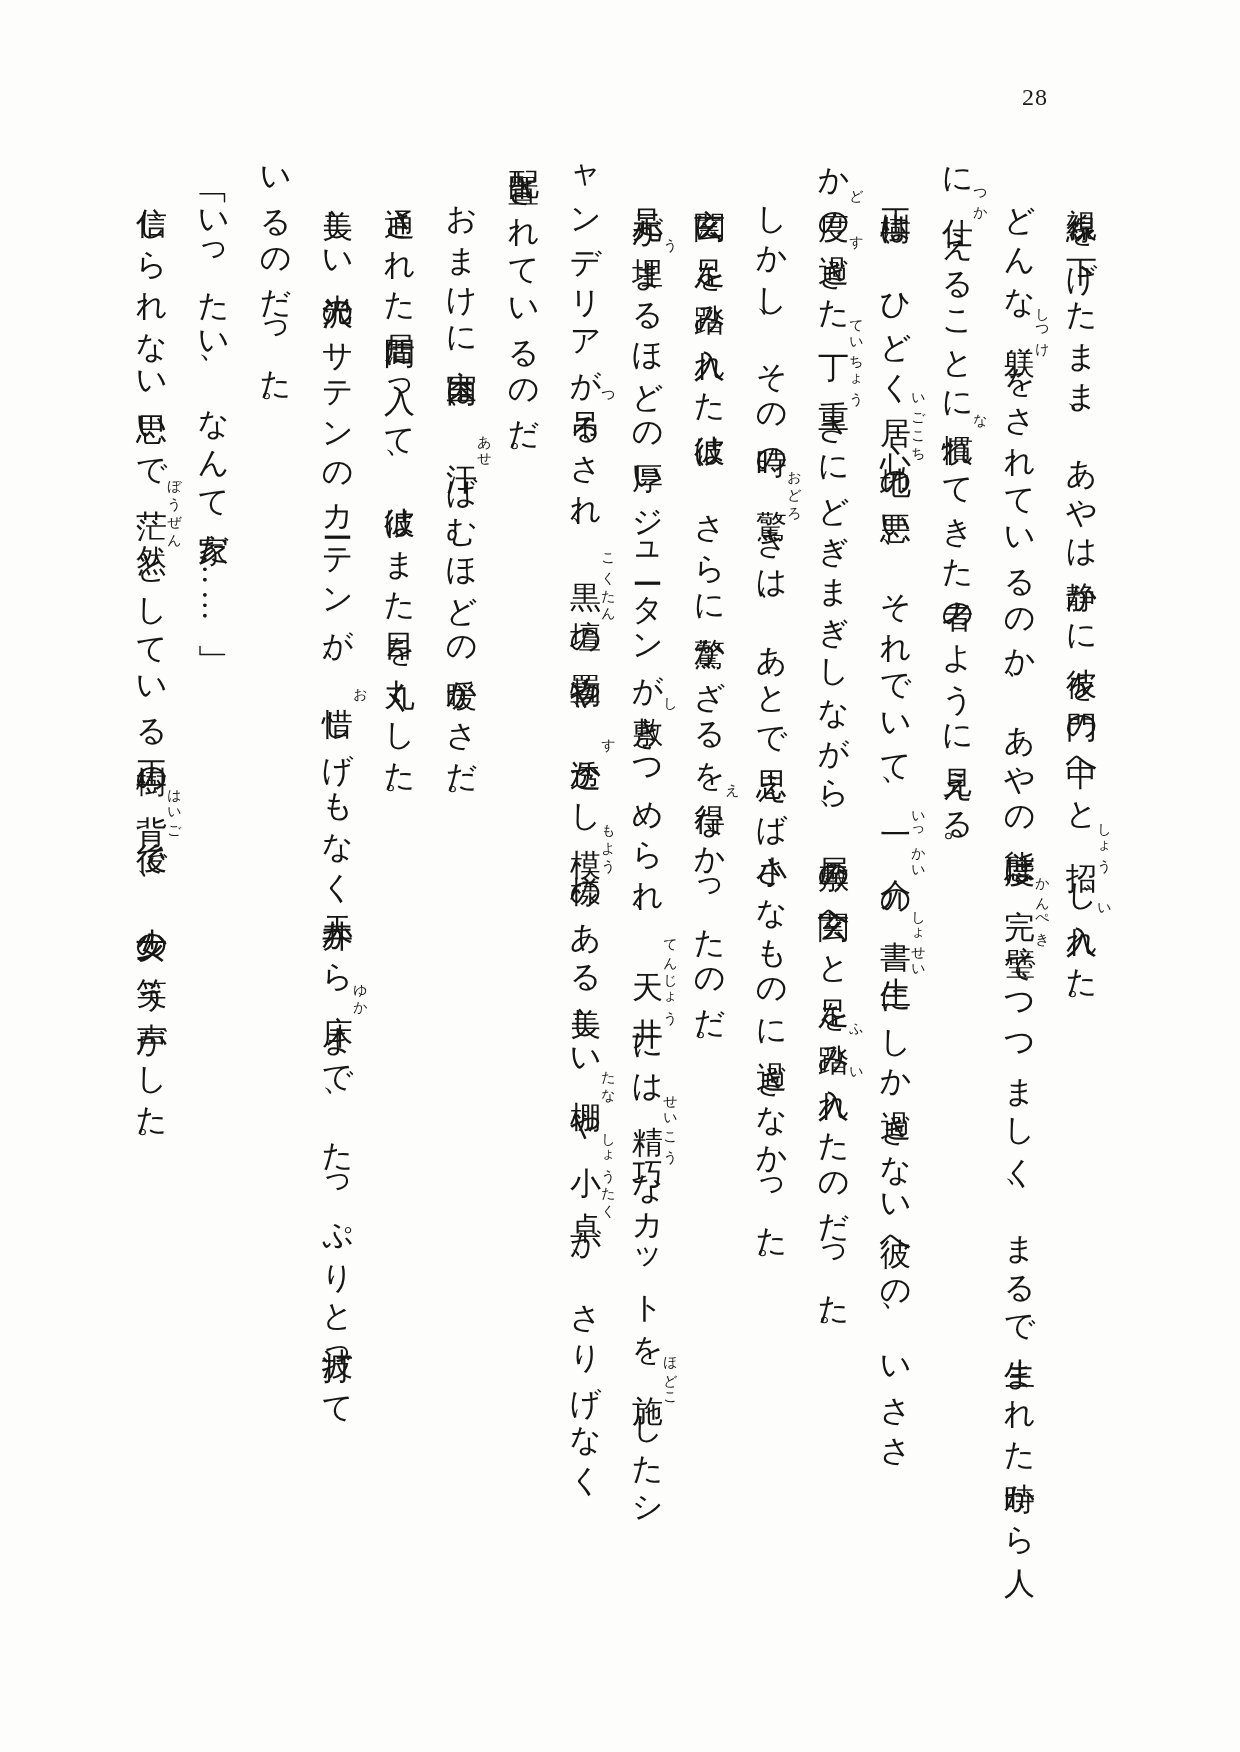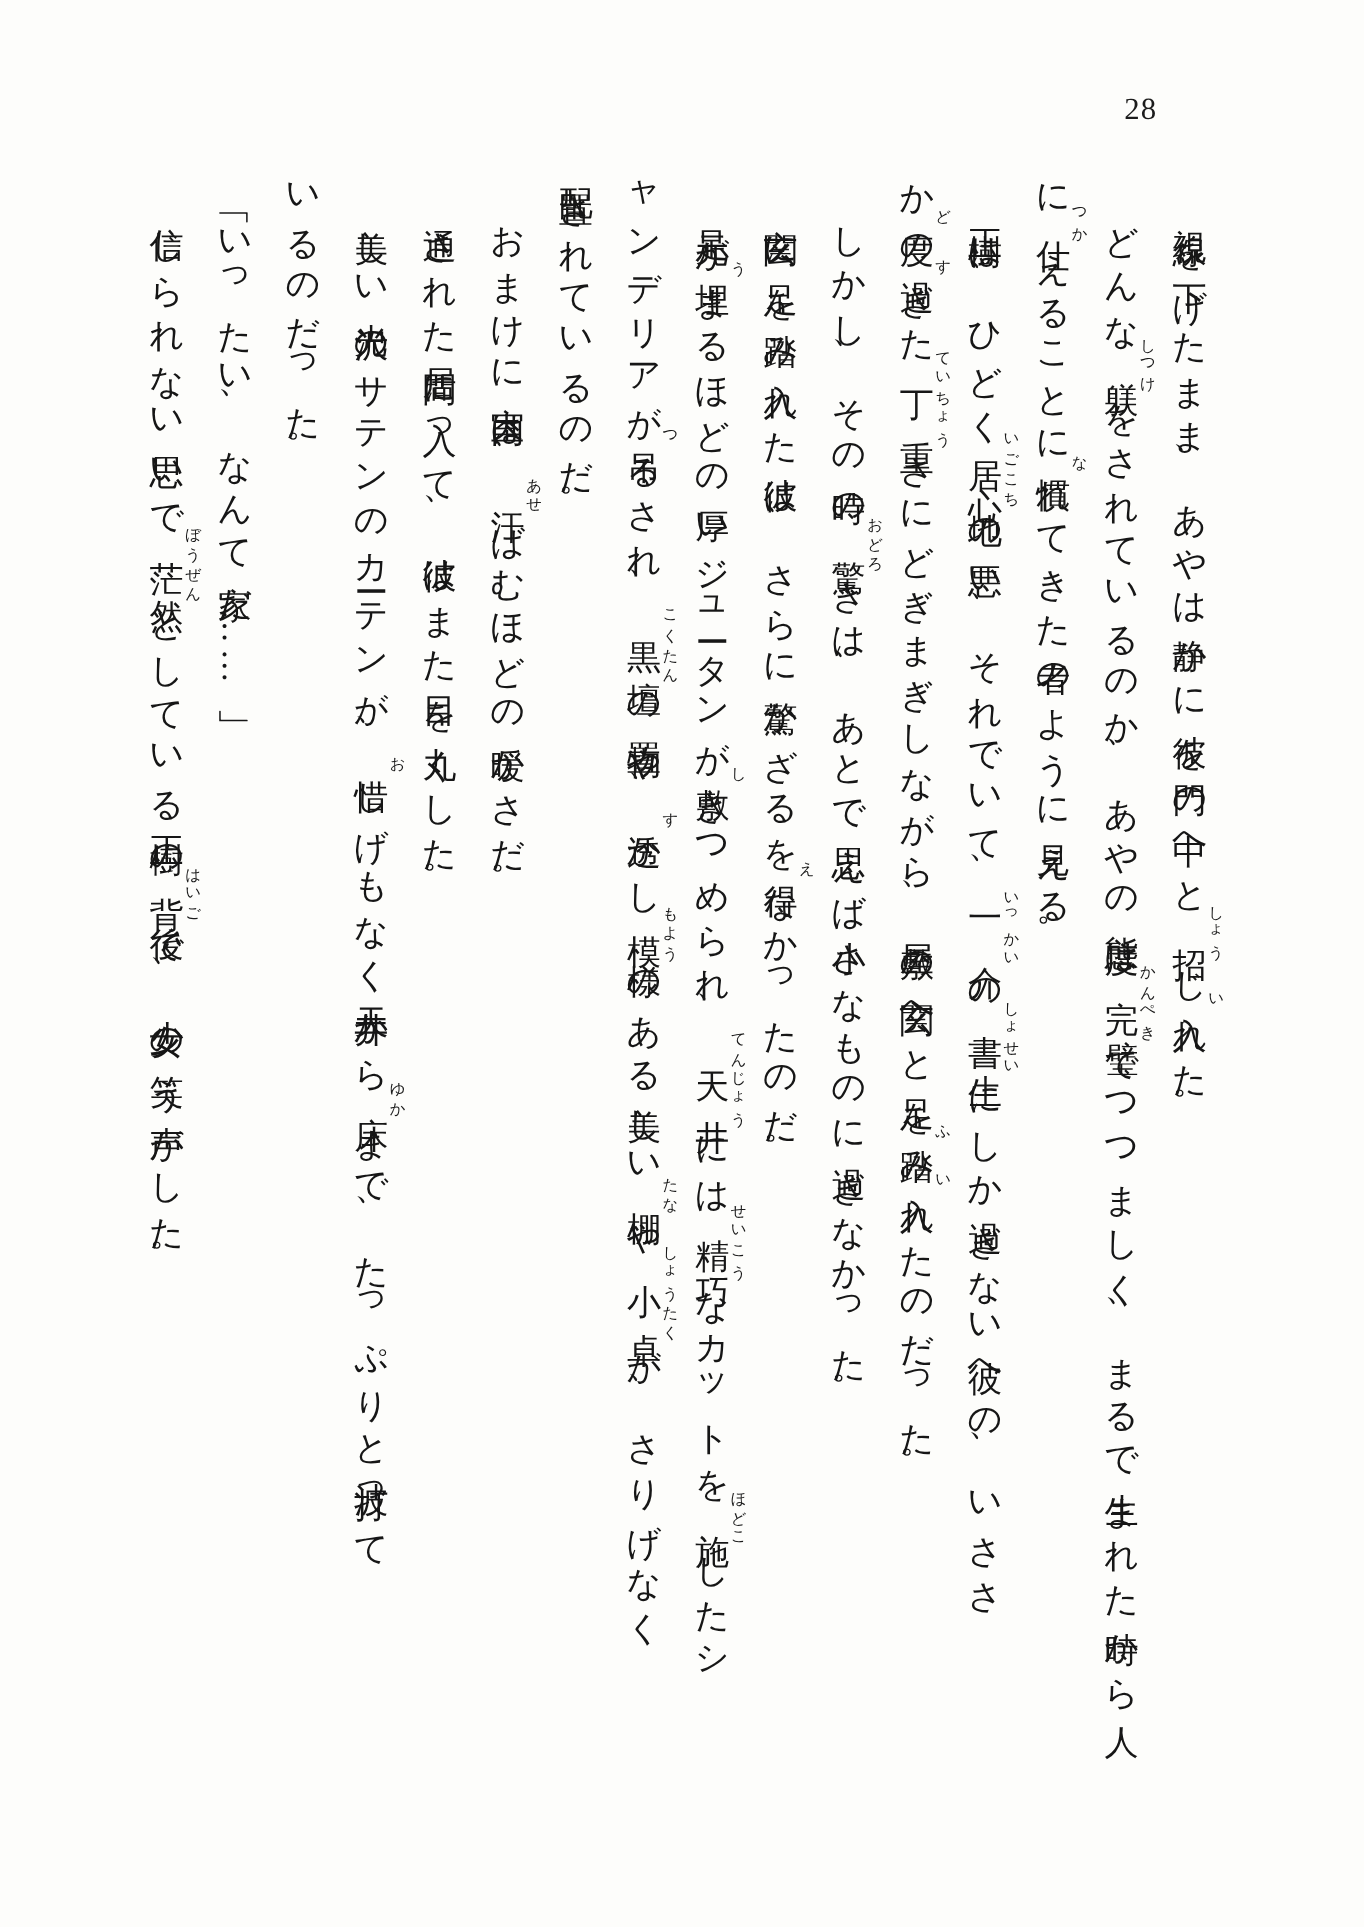--- a/index.html
+++ b/index.html
@@ -7,21 +7,21 @@
     width: 1240px; height: 1752px;
     background: #fdfdfb;
     position: relative;
     overflow: hidden;
     font-family: "Liberation Serif", "DejaVu Serif", serif;
   }
   .page { position: absolute; inset: 0; }
   .page-number {
     position: absolute;
     top: 84px; left: 1022px;
-    font-size: 28px;
+    font-size: 24px;
     color: #1c1c1c;
     letter-spacing: 1px;
   }
   .text-block {
     position: absolute;
     top: 146px; left: 116px;
     width: 996px; height: 1490px;
     writing-mode: vertical-rl;
     text-orientation: mixed;
   }

